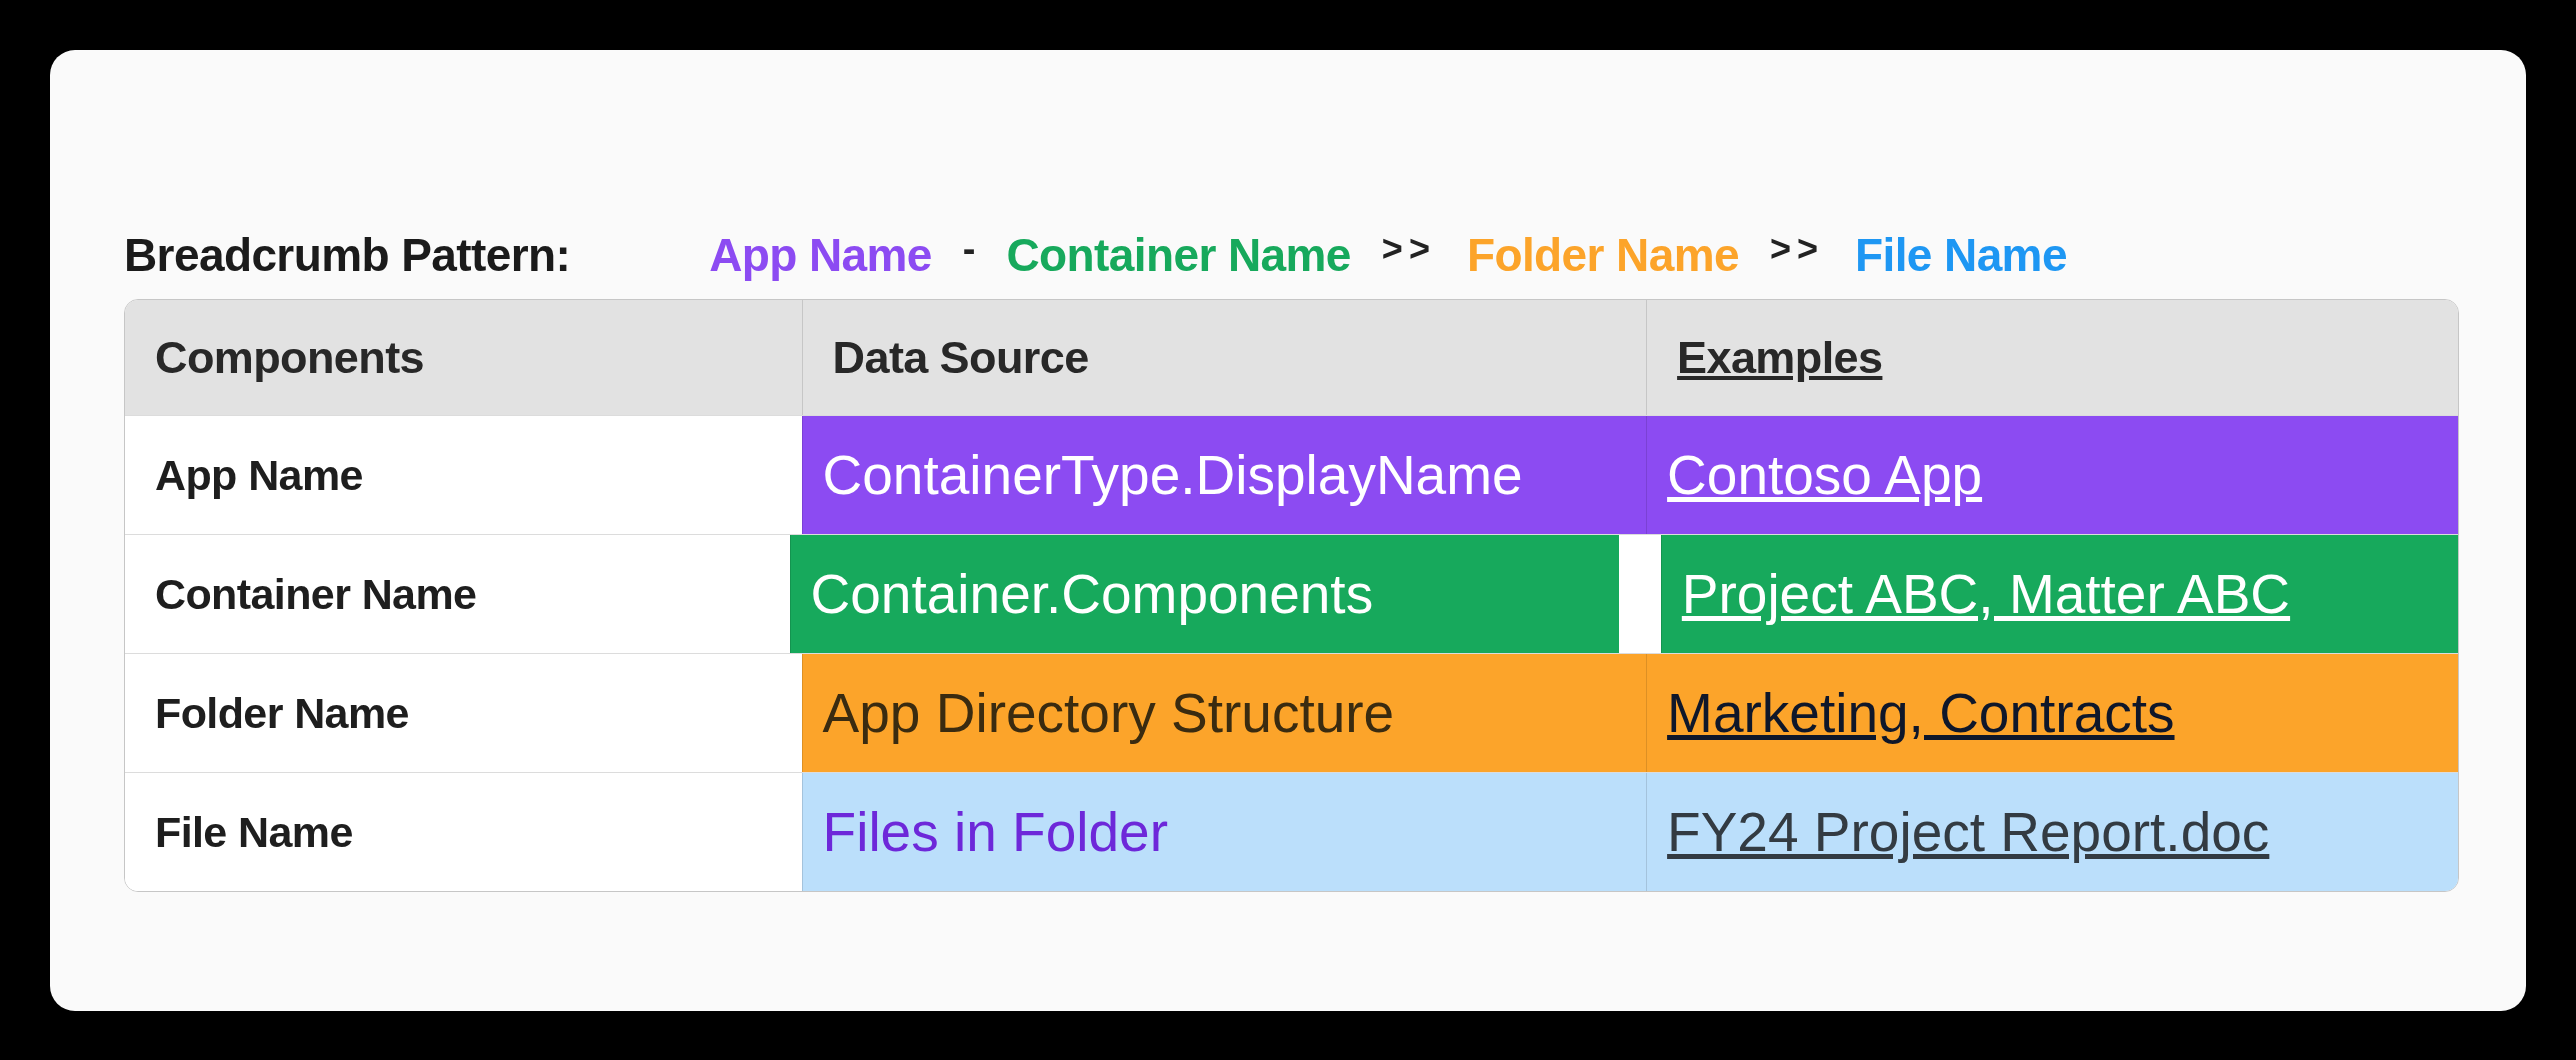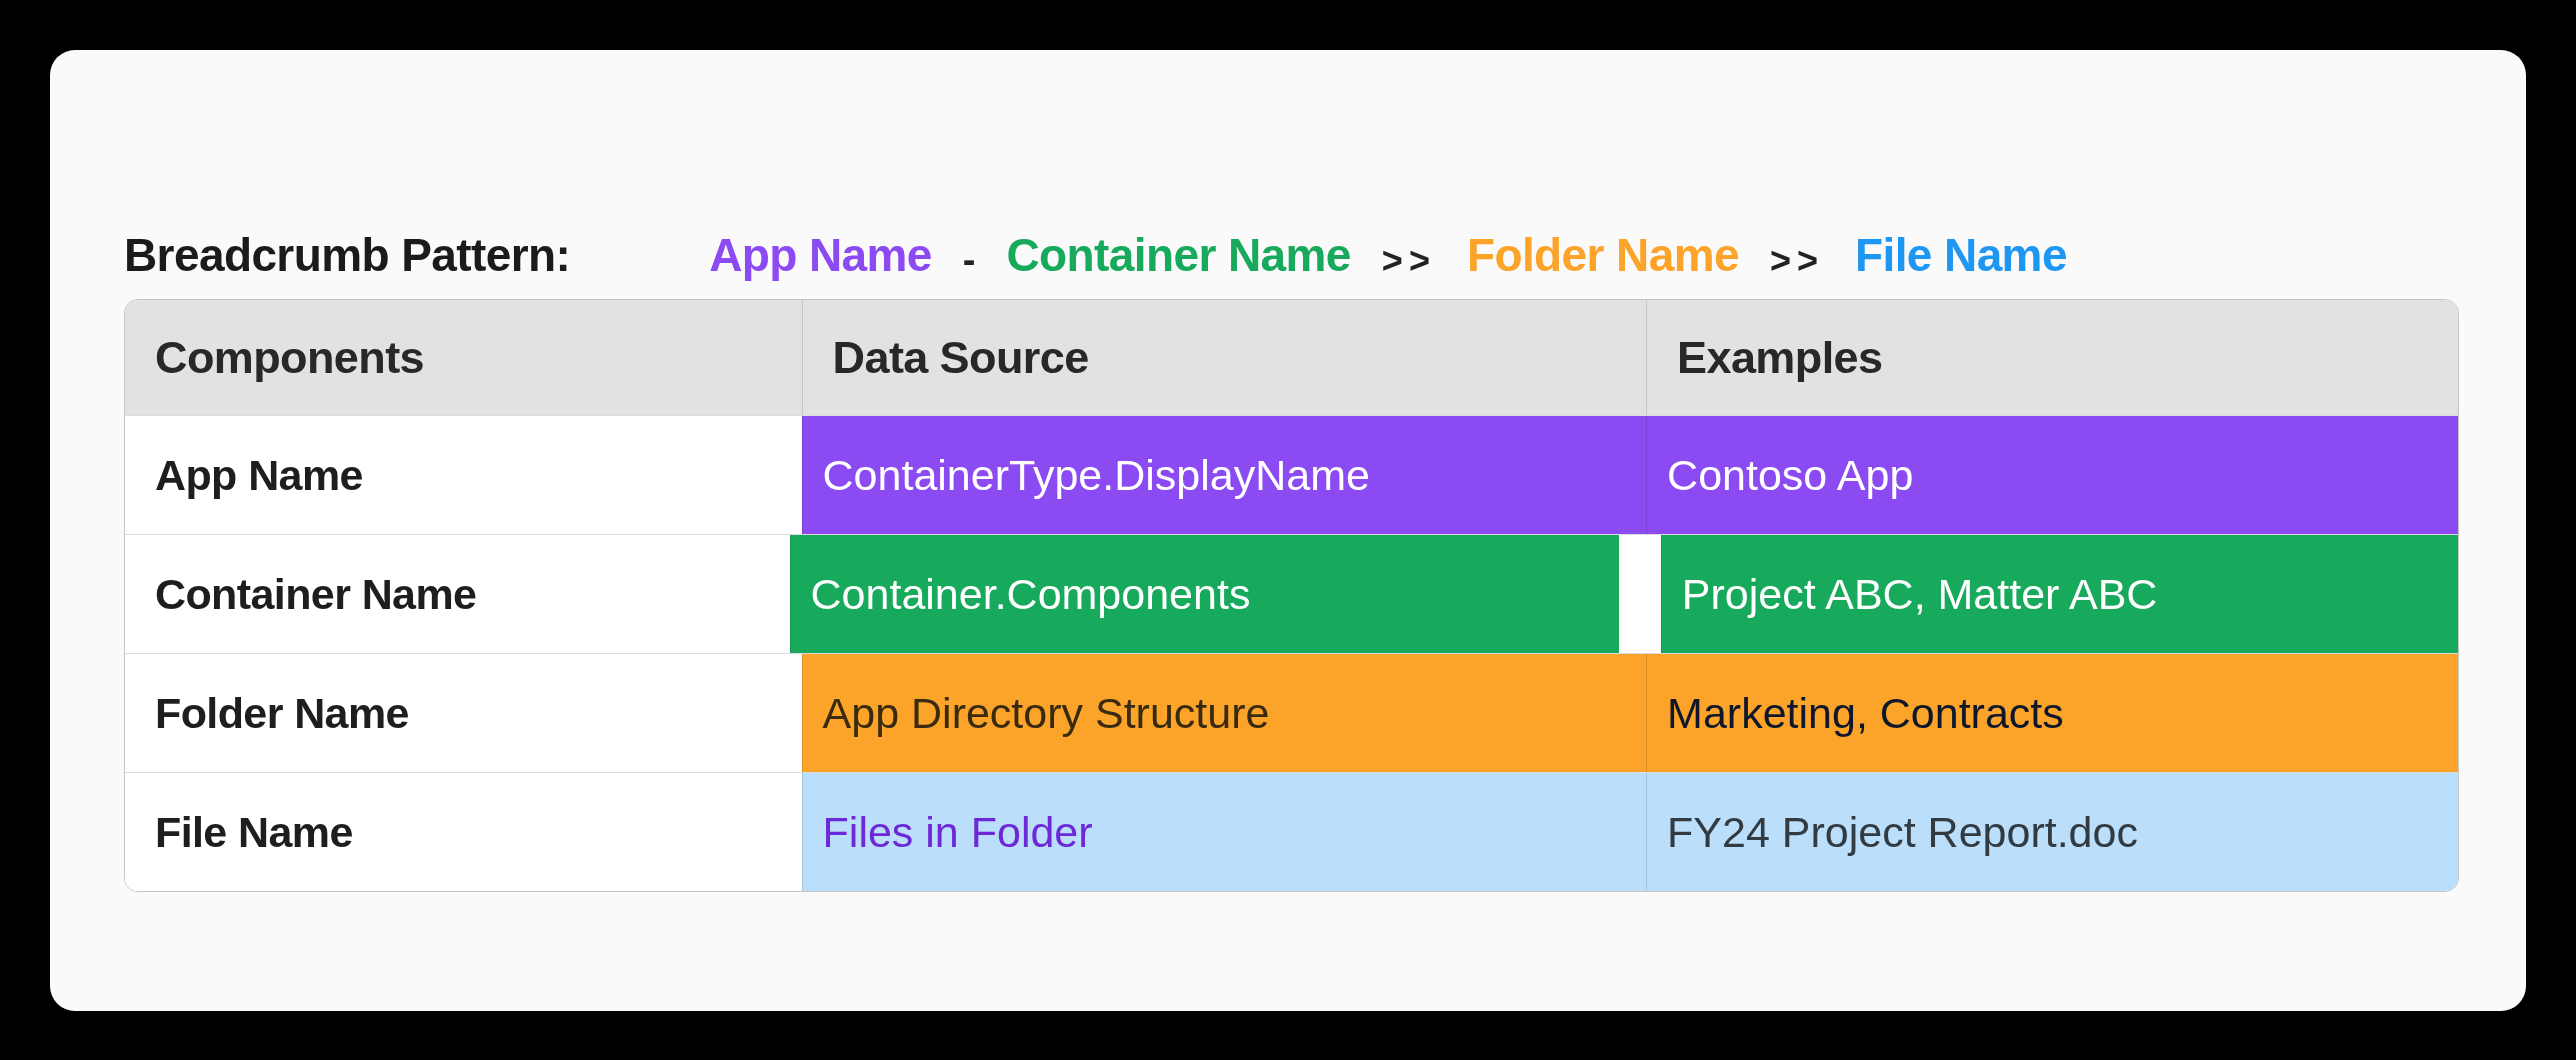--- a/index.html
+++ b/index.html
@@ -14,21 +14,21 @@
     position:absolute;
     left:50px;top:50px;right:50px;bottom:50px;
     background:#FAFAFA;
     border-radius:25px;
   }
   
   .breadcrumb-row{
     position:absolute;
     left:74px;top:178px;right:59px;
     display:flex;
-    align-items:flex-end;
+    align-items:flex-start;
     white-space:nowrap;
   }
   .bc-label{
     font-size:46px;
     font-weight:700;
     color:#1B1B1B;
     letter-spacing:-0.6px;
   }
   .crumb{
     font-size:46px;
@@ -63,36 +63,36 @@
   .thead{height:115px;background:#E2E2E2;}
   .cell{
     display:flex;
     align-items:center;
     padding-left:30px;
     box-sizing:border-box;
     overflow:hidden;
   }
   .c1{width:29%;}
   .c2{width:36.2%;border-left:1.2px solid rgba(0,0,0,0.12);}
-  .c3{width:34.8%;border-left:1.2px solid rgba(0,0,0,0.12);}
+  .c3{width:34.8%;border-left:1.2px solid rgba(0,0,0,0.12);text-decoration:underline;}
   .th{
     font-size:45px;
     font-weight:700;
     color:#282828;
     letter-spacing:-0.6px;
   }
   .comp{
     font-size:43px;
     font-weight:700;
     color:#1E1E1E;
     background:#FFFFFF;
     letter-spacing:-0.6px;
   }
   .val{
-    font-size:43px;
+    font-size:55px;
     font-weight:400;
     padding-left:20px;
   }
 </style>
 </head>
 <body style="background: rgb(0, 0, 0);">
 
 <div class="card" style="background: rgb(250, 250, 250);">
 
   <div class="breadcrumb-row">

